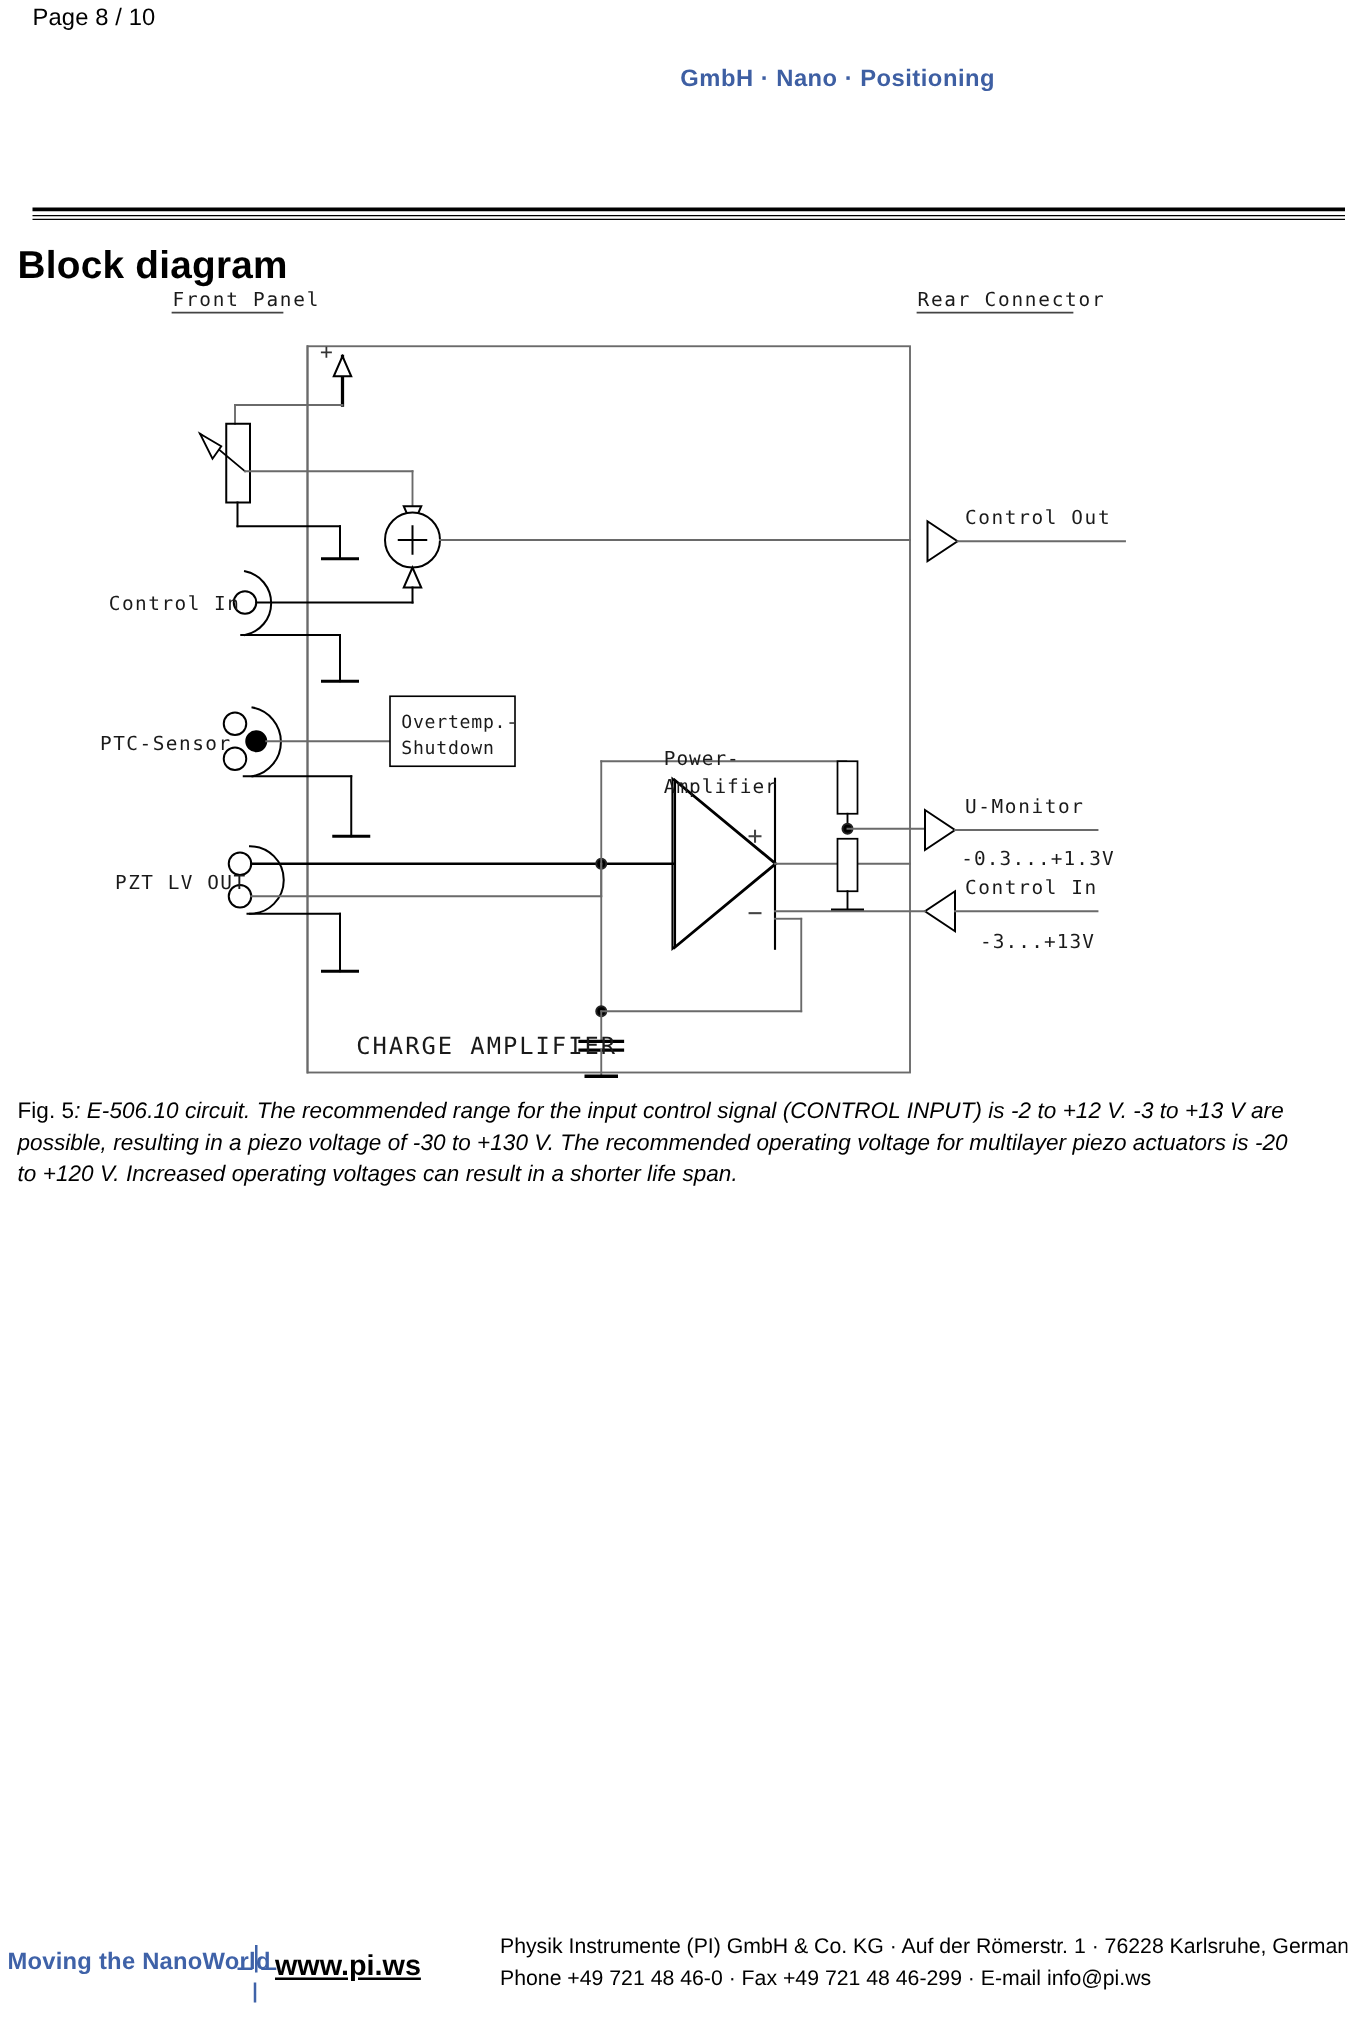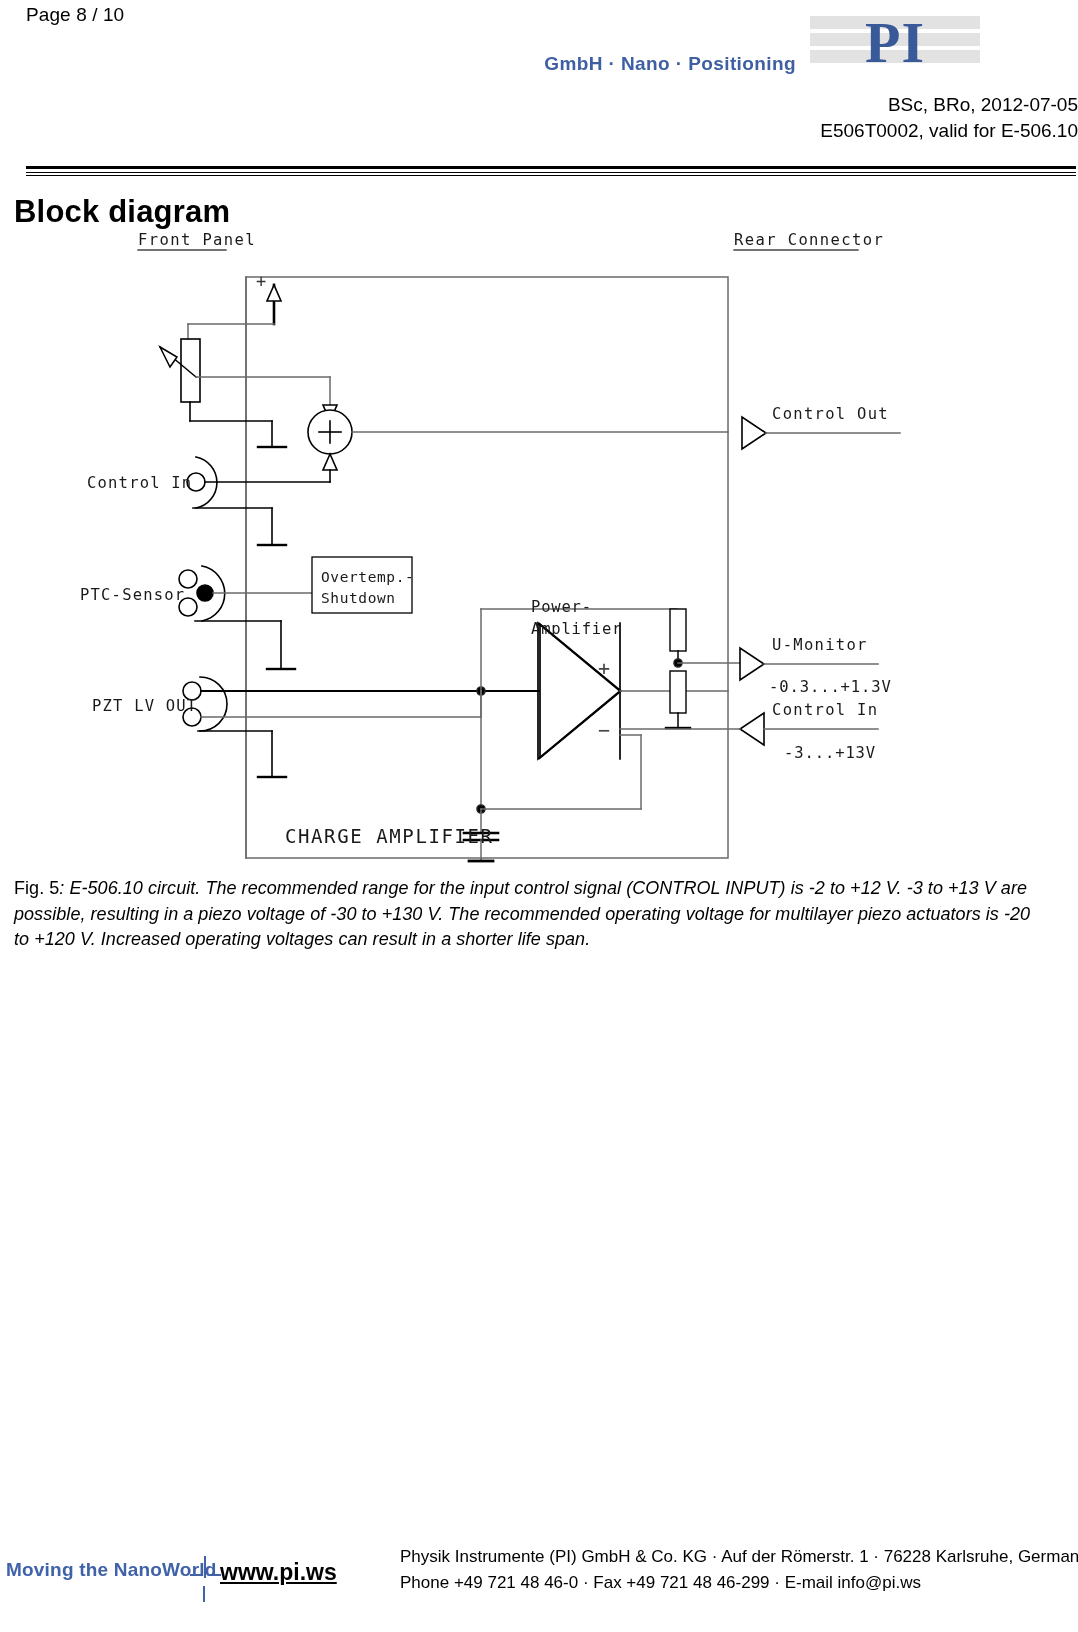--- a/index.html
+++ b/index.html
@@ -219,29 +219,22 @@
 </style>
 </head>
 <body>
 
 <div id="page-header">
 
   <div id="page-number">Page 8 / 10</div>
 
   <div id="brand-block">
     <div id="brand-tagline">GmbH · Nano · Positioning</div>
-    <div id="pi-logo">
-      <div id="pi-logo-text">PI</div>
-    </div>
   </div>
 
-  <div id="doc-meta">
-    <div>BSc, BRo, 2012-07-05</div>
-    <div>E506T0002, valid for E-506.10</div>
-  </div>
 
   <div id="header-rule"></div>
 </div>
 
 <div id="section-title">Block diagram</div>
 
 <div id="diagram-wrap">
 <svg id="diagram-svg" width="1078" height="645" viewBox="0 0 1078 645" xmlns="http://www.w3.org/2000/svg">
 
   <g fill="none" stroke="#222" stroke-width="1.6" stroke-linecap="square">

